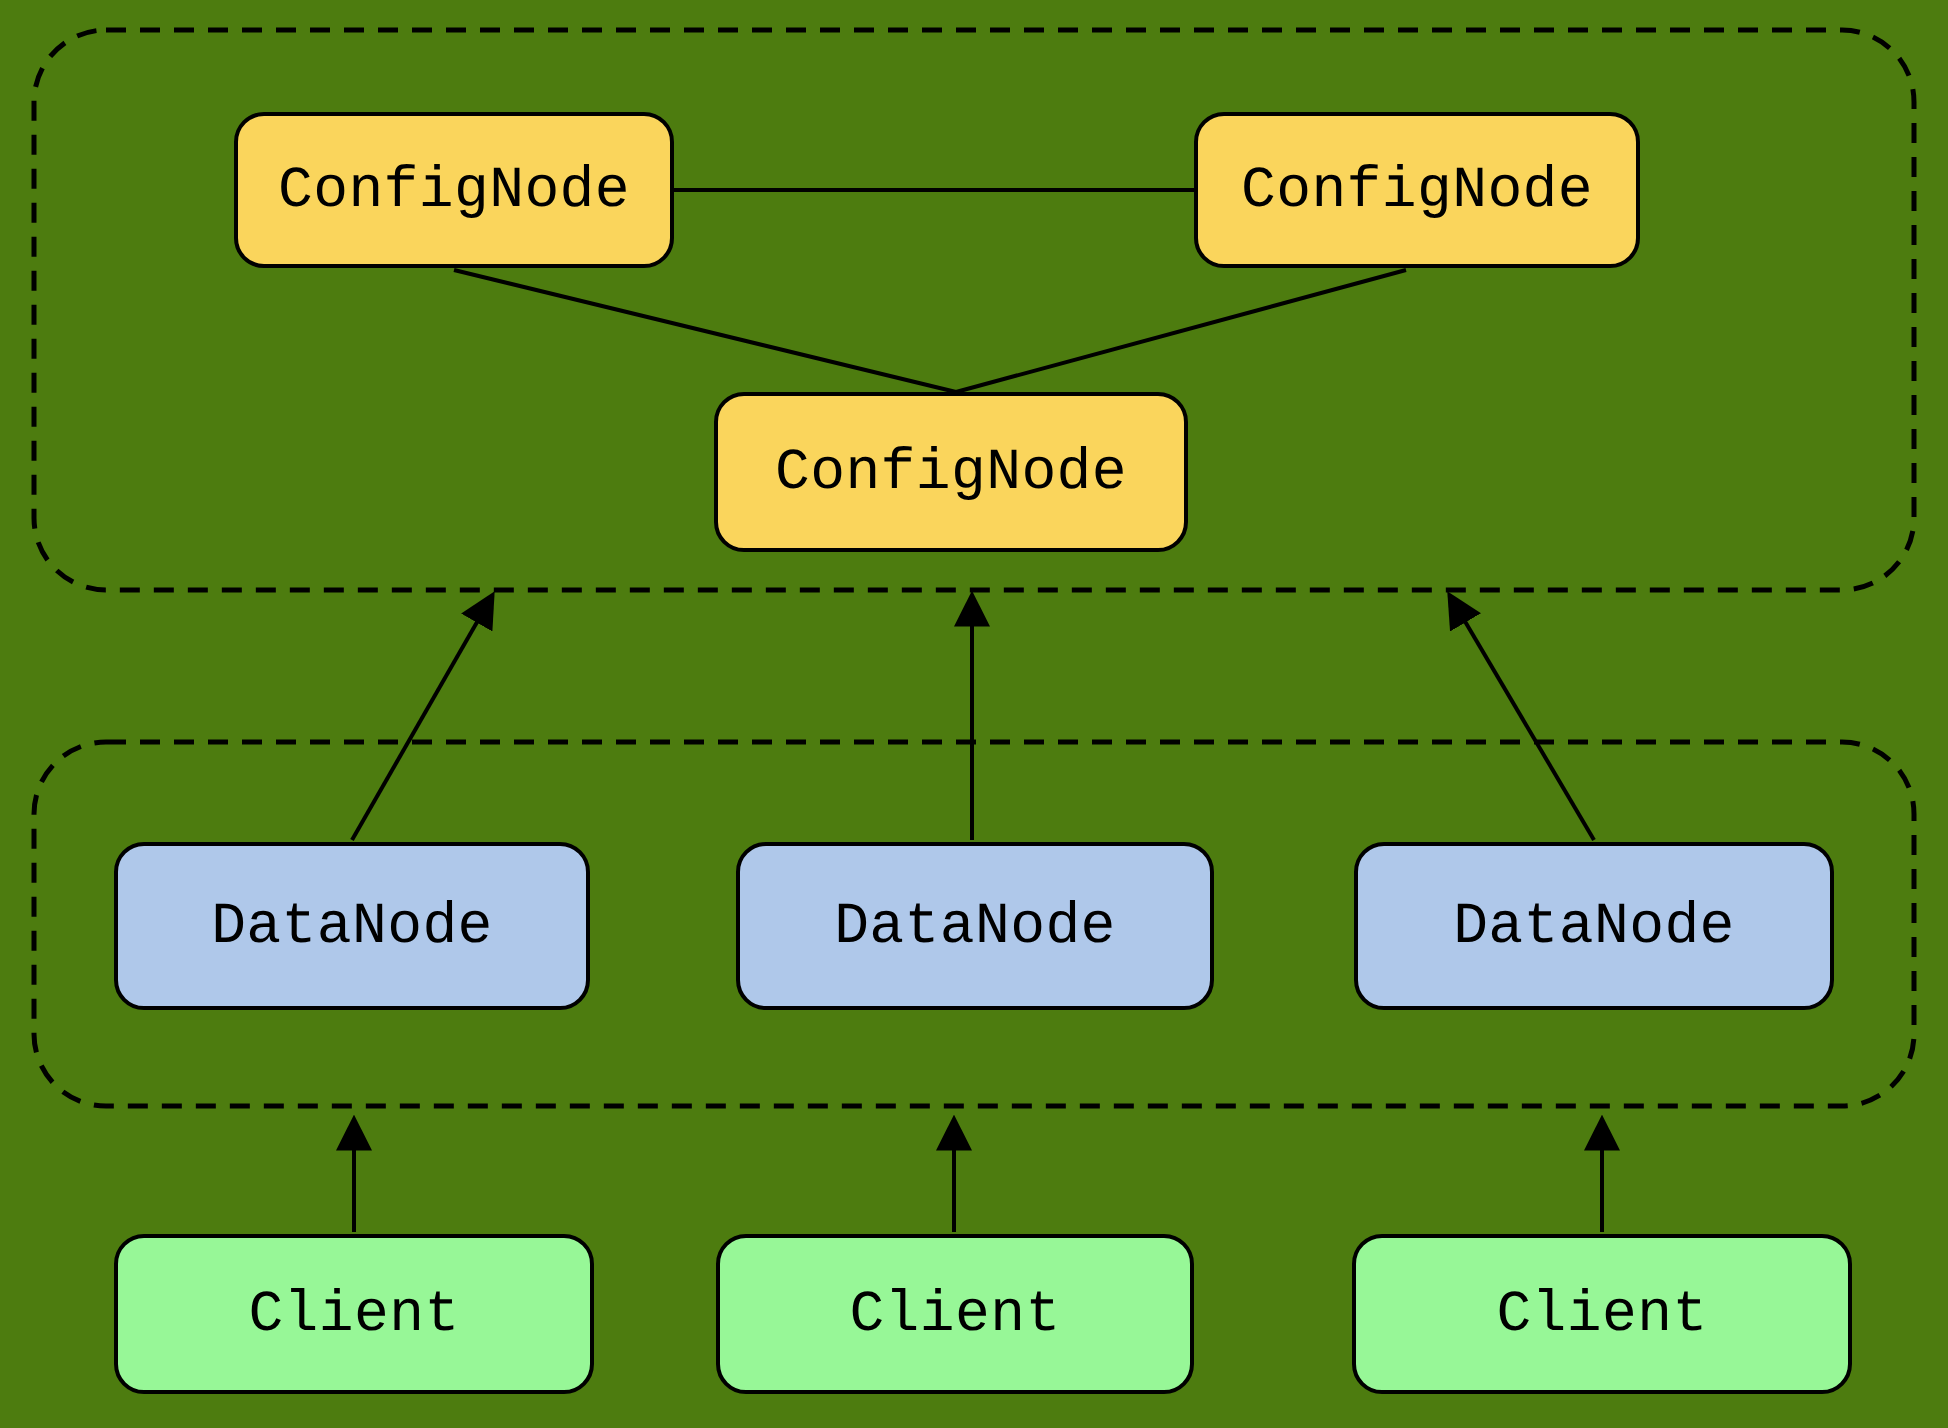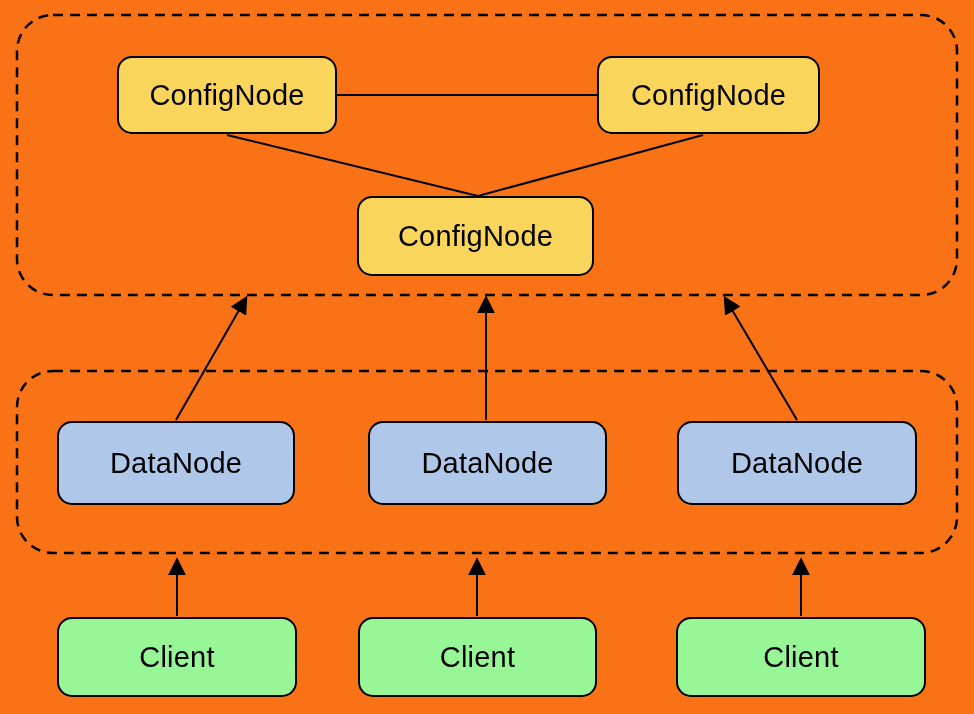--- a/index.html
+++ b/index.html
@@ -1,21 +1,21 @@
 <!DOCTYPE html>
 <html><head>
 <meta charset="utf-8">
 <style>
   html, body { margin: 0; padding: 0; background: #ffffff; }
   .canvas {
     position: relative;
     width: 974px;
     height: 714px;
-    background: #f97316;
-    font-family: Liberation Sans, sans-serif;
+    background: #4d7c0f;
+    font-family: Liberation Mono, monospace;
     overflow: hidden;
   }
   .overlay {
     position: absolute;
     left: 0; top: 0;
     width: 974px; height: 714px;
     z-index: 1;
   }
   .node {
     position: absolute;

